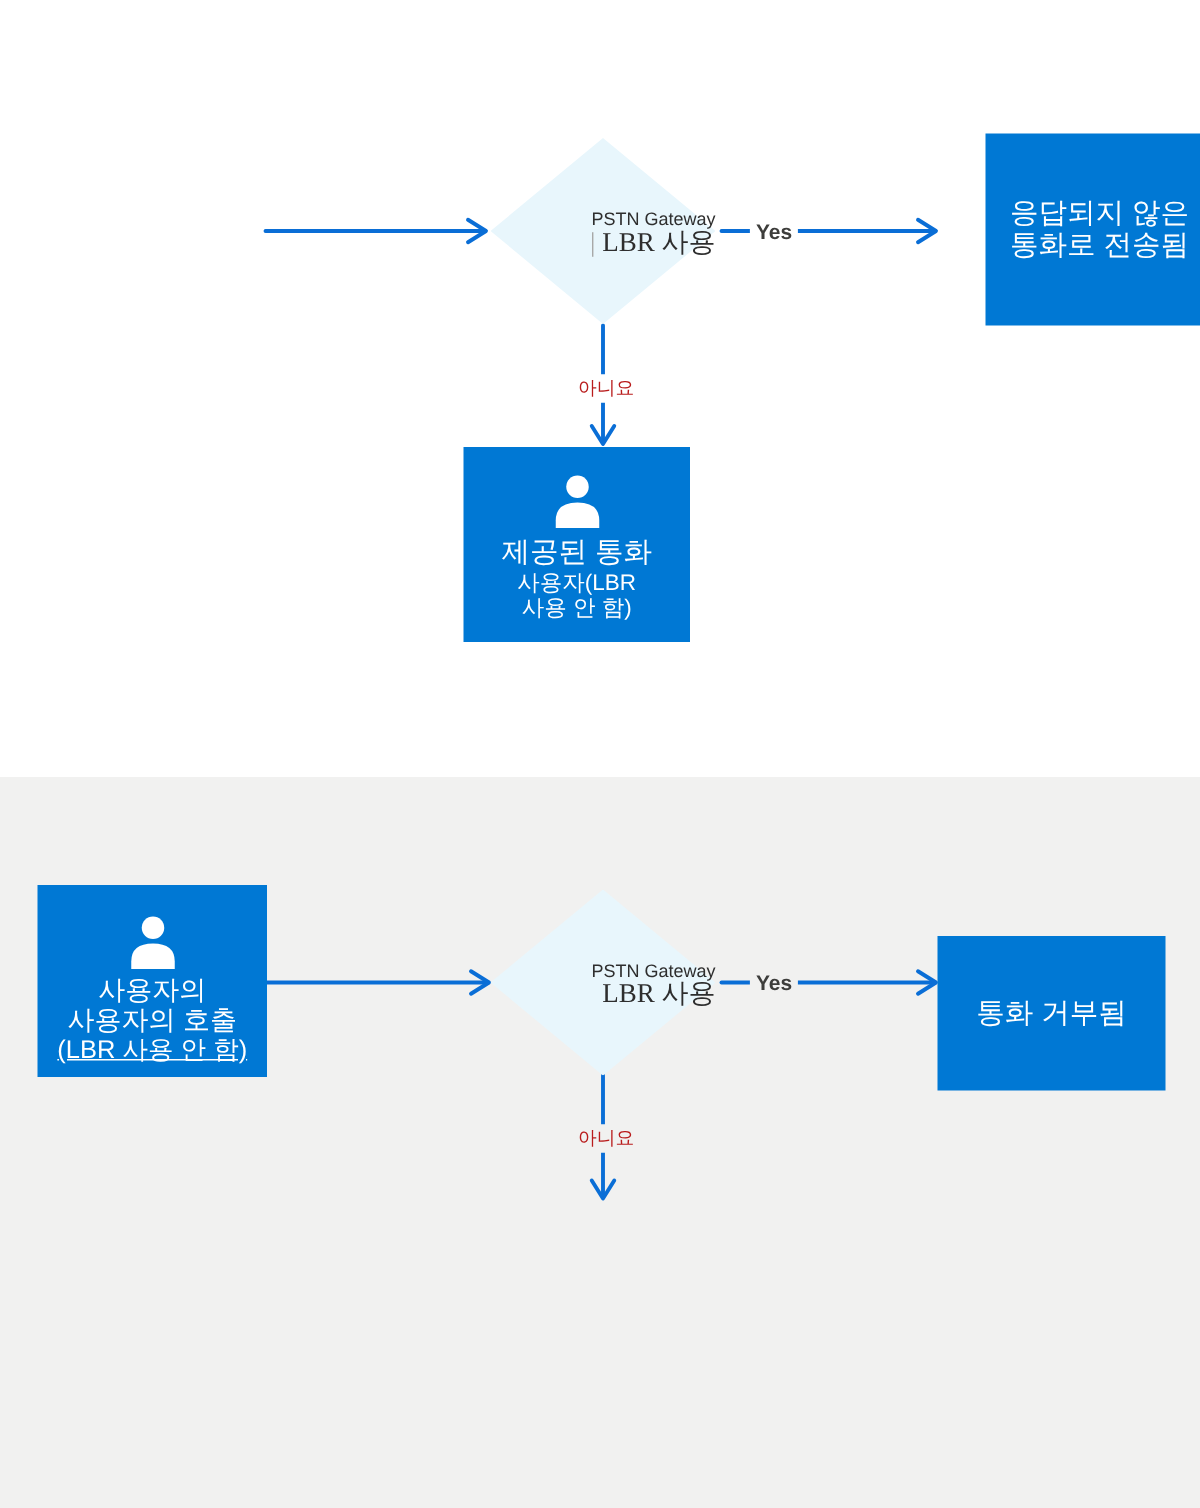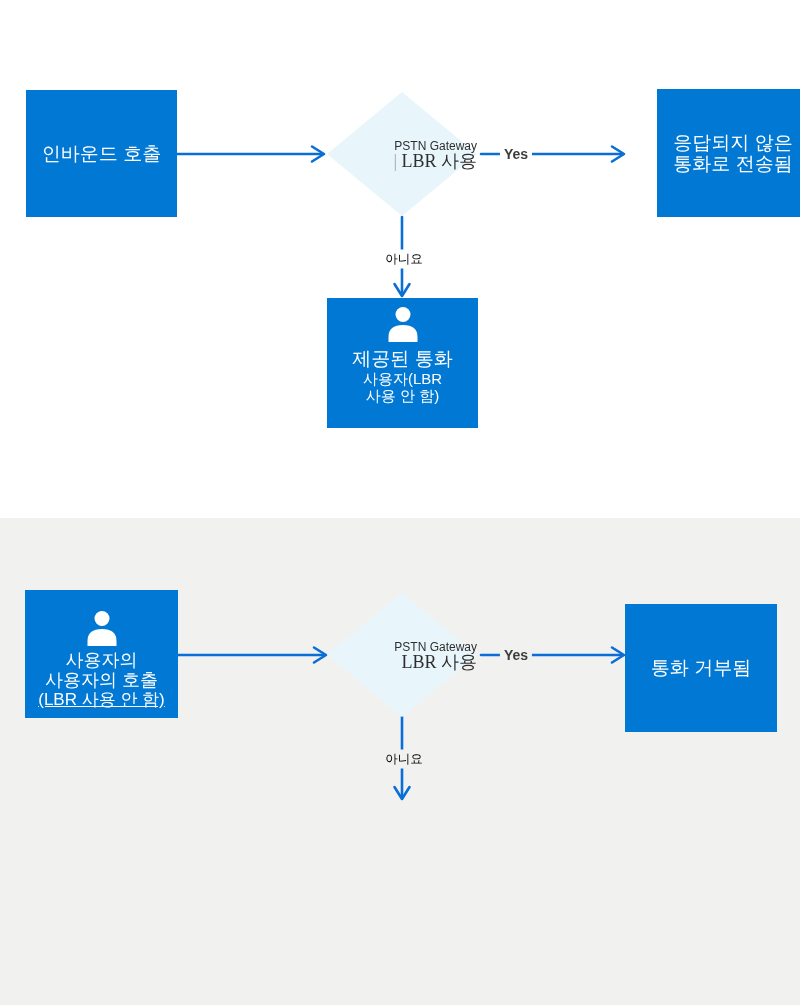--- a/index.html
+++ b/index.html
@@ -61,21 +61,21 @@
     pointer-events: none;
   }
   .edge-label {
     position: absolute;
     transform: translate(-50%, -50%);
     padding: 1px 4px;
     color: #262626;
     white-space: nowrap;
   }
   .yes-label { font-size: 14px; font-weight: bold; color: #3d3d3b; }
-  .no-label  { font-size: 12.5px; color: #000000; }
+  .no-label  { font-size: 12.5px; color: #b91c1c; }
   .bg-white { background: #ffffff; }
   .bg-gray  { background: #f1f1f0; }
 
   .person-icon { display: block; margin: 0 auto; }
   .gap2 { height: 2px; }
   .gap4 { height: 4px; }
 </style>
 </head>
 <body>
 
@@ -103,39 +103,36 @@
     <g>
       <line x1="481" y1="655" x2="621" y2="655"></line>
       <path d="M 612 647.5 L 624 655 L 612 662.5"></path>
     </g>
     <g>
       <line x1="402" y1="717" x2="402" y2="796"></line>
       <path d="M 394.5 787 L 402 799 L 409.5 787"></path>
     </g>
   </svg>
 
-  <div class="node" style="left:26px; top:90px; width:151px; height:127px;">
-    <div class="big">인바운드 호출</div>
-  </div>
 
   <div class="diamond" style="left:327px; top:92px;"></div>
   <div class="diamond-text" style="left:327px; top:139px;">
     <div class="dt1">PSTN Gateway</div>
     <div class="dt2"><span class="pipe">|</span> <span>LBR 사용</span></div>
   </div>
 
   <div class="edge-label yes-label bg-white" style="left:516px; top:154px;">Yes</div>
   <div class="edge-label no-label bg-white" style="left:404px; top:259px;">아니요</div>
 
   <div class="node" style="left:625px; top:89px; width:152px; height:128px;margin-left:32px;">
     <div class="big">응답되지 않은</div>
     <div class="big">통화로 전송됨</div>
   </div>
 
-  <div class="node" style="left:327px; top:298px; width:151px; height:130px; justify-content:flex-start; padding-top:6px; box-sizing:border-box;">
+  <div class="node" style="left:309px; top:298px; width:151px; height:130px; justify-content:flex-start; padding-top:16px; box-sizing:border-box;">
     <svg class="person-icon" width="40" height="40" viewBox="0 0 40 40">
       <circle cx="20" cy="10.5" r="7.5" fill="#ffffff"></circle>
       <path d="M 5.5 38 L 5.5 33 Q 5.5 21 20 21 Q 34.5 21 34.5 33 L 34.5 38 Z" fill="#ffffff"></path>
     </svg>
     <div class="gap4"></div>
     <div class="big">제공된 통화</div>
     <div class="gap2"></div>
     <div class="small">사용자(LBR</div>
     <div class="small">사용 안 함)</div>
   </div>
@@ -153,18 +150,18 @@
 
   <div class="diamond" style="left:327px; top:593px;"></div>
   <div class="diamond-text" style="left:327px; top:640px;">
     <div class="dt1">PSTN Gateway</div>
     <div class="dt2">LBR 사용</div>
   </div>
 
   <div class="edge-label yes-label bg-gray" style="left:516px; top:655px;">Yes</div>
   <div class="edge-label no-label bg-gray" style="left:404px; top:759px;">아니요</div>
 
-  <div class="node" style="left:625px; top:604px; width:152px; height:128px;">
+  <div class="node" style="left:625px; top:624px; width:152px; height:103px;">
     <div class="big">통화 거부됨</div>
   </div>
 
 
 </div>
 
 </body></html>

